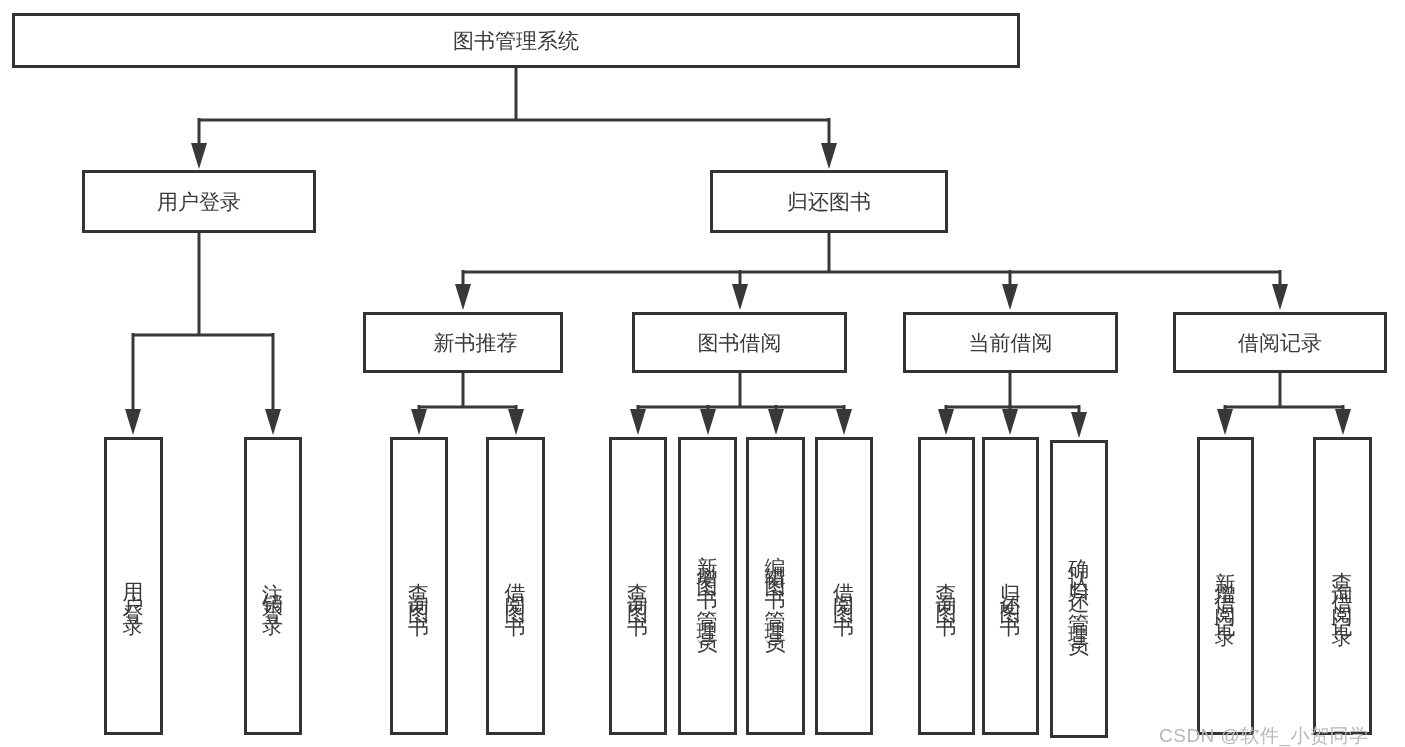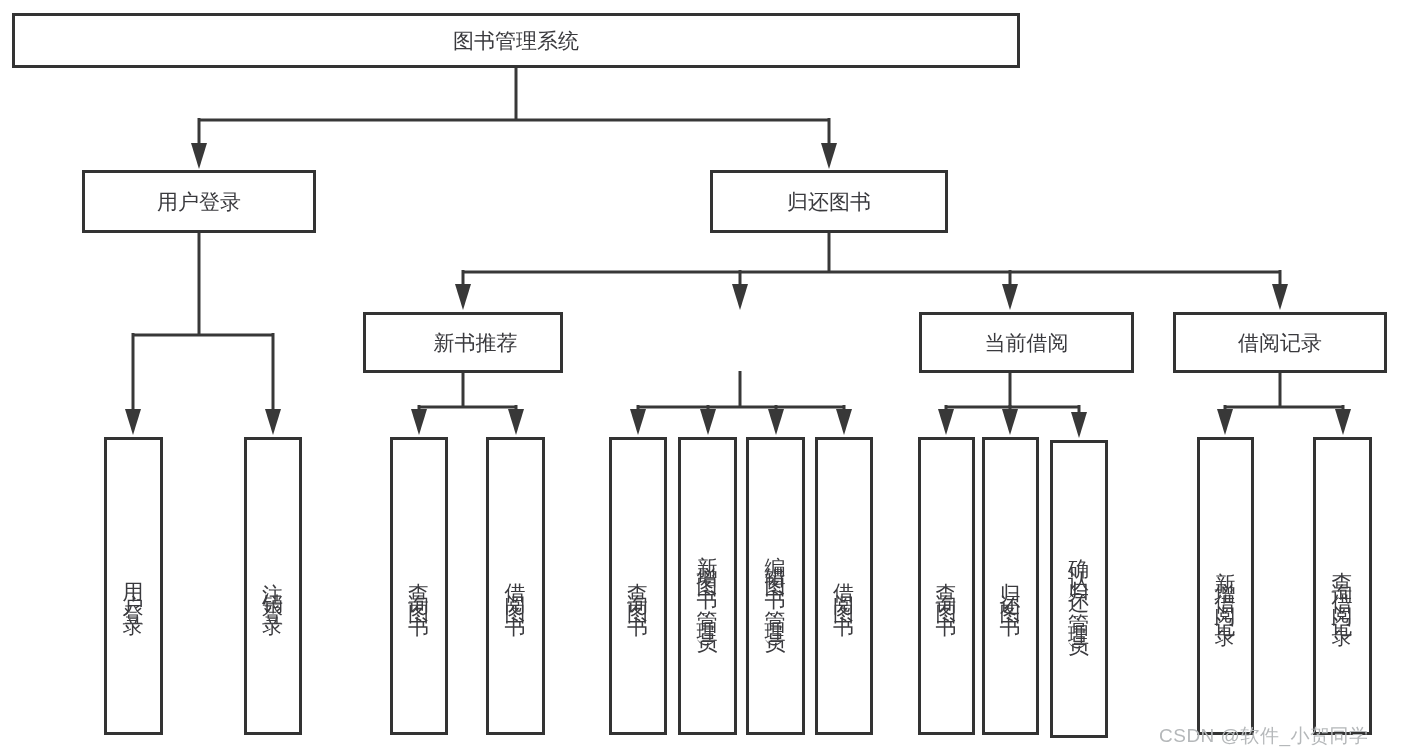--- a/index.html
+++ b/index.html
@@ -130,21 +130,22 @@
       <polygon points="1335,409 1351,409 1343,435"></polygon>
     </g>
   </svg>
 
   <div class="node" style="left:12px; top:13px; width:1008px; height:55px;">图书管理系统</div>
 
   <div class="node" style="left:82px; top:170px; width:234px; height:63px;">用户登录</div>
   <div class="node" style="left:710px; top:170px; width:238px; height:63px;">归还图书</div>
 
   <div class="node" style="left:363px; top:312px; width:200px; height:61px;padding-left:25px;">新书推荐</div>
-  <div class="node" style="left:903px; top:312px; width:215px; height:61px;margin-left:16px;">当前借阅</div>
+  <div class="node" style="left:632px; top:312px; width:215px; height:61px;">图书借阅</div>
+  <div class="node" style="left:903px; top:312px; width:215px; height:61px;">当前借阅</div>
   <div class="node" style="left:1173px; top:312px; width:214px; height:61px;">借阅记录</div>
 
   <div class="node leaf" style="left:104px; top:437px; width:59px; height:298px;">用户登录</div>
   <div class="node leaf" style="left:244px; top:437px; width:58px; height:298px;">注销登录</div>
 
   <div class="node leaf" style="left:390px; top:437px; width:58px; height:298px;">查询图书</div>
   <div class="node leaf" style="left:486px; top:437px; width:59px; height:298px;">借阅图书</div>
 
   <div class="node leaf" style="left:609px; top:437px; width:58px; height:298px;">查询图书</div>
   <div class="node leaf" style="left:678px; top:437px; width:59px; height:298px;">新增图书（管理员）</div>

